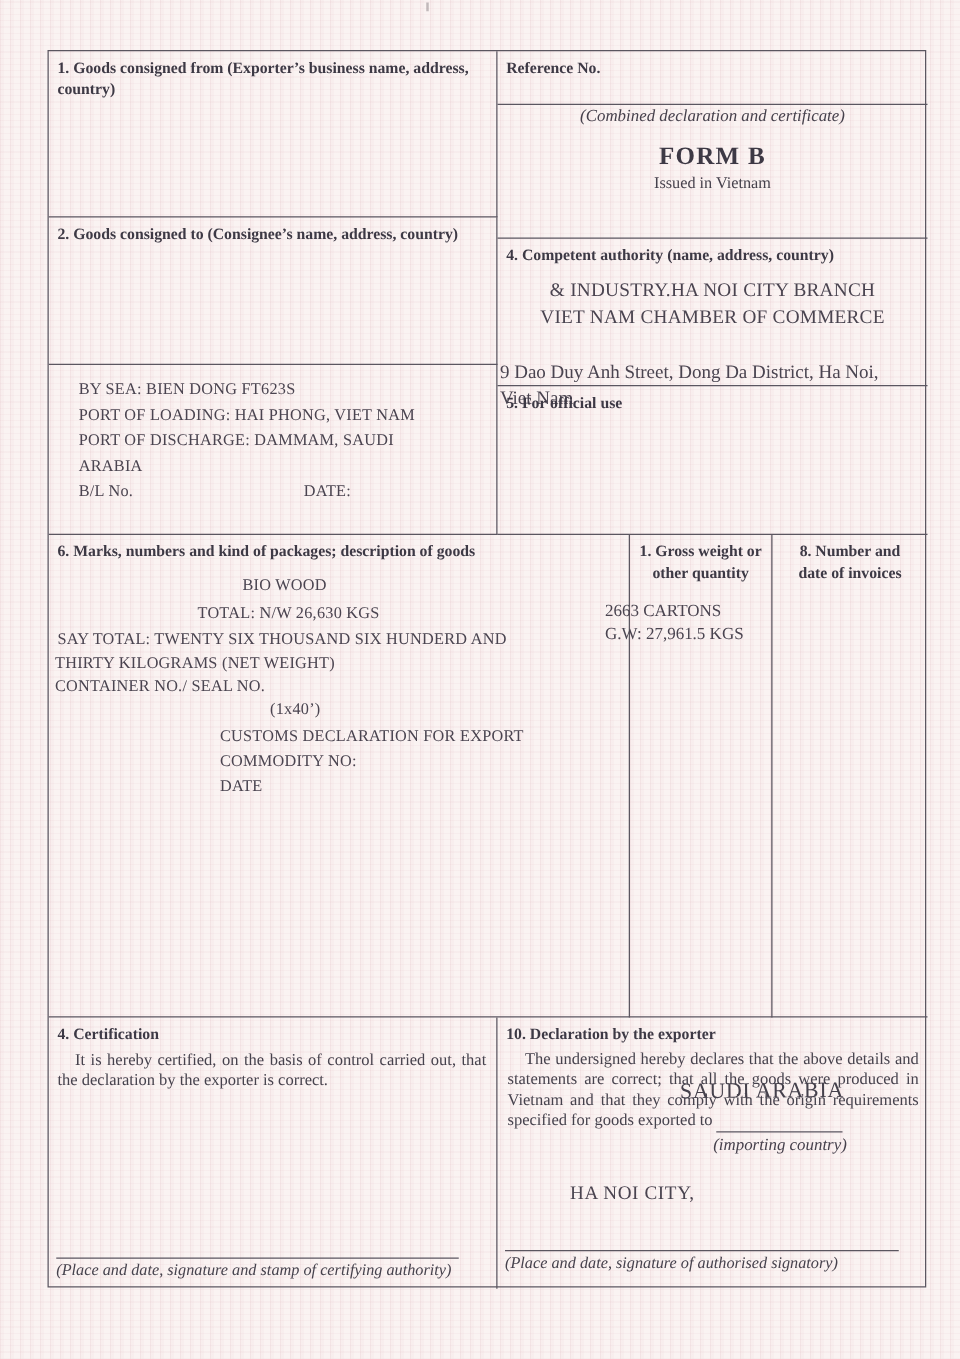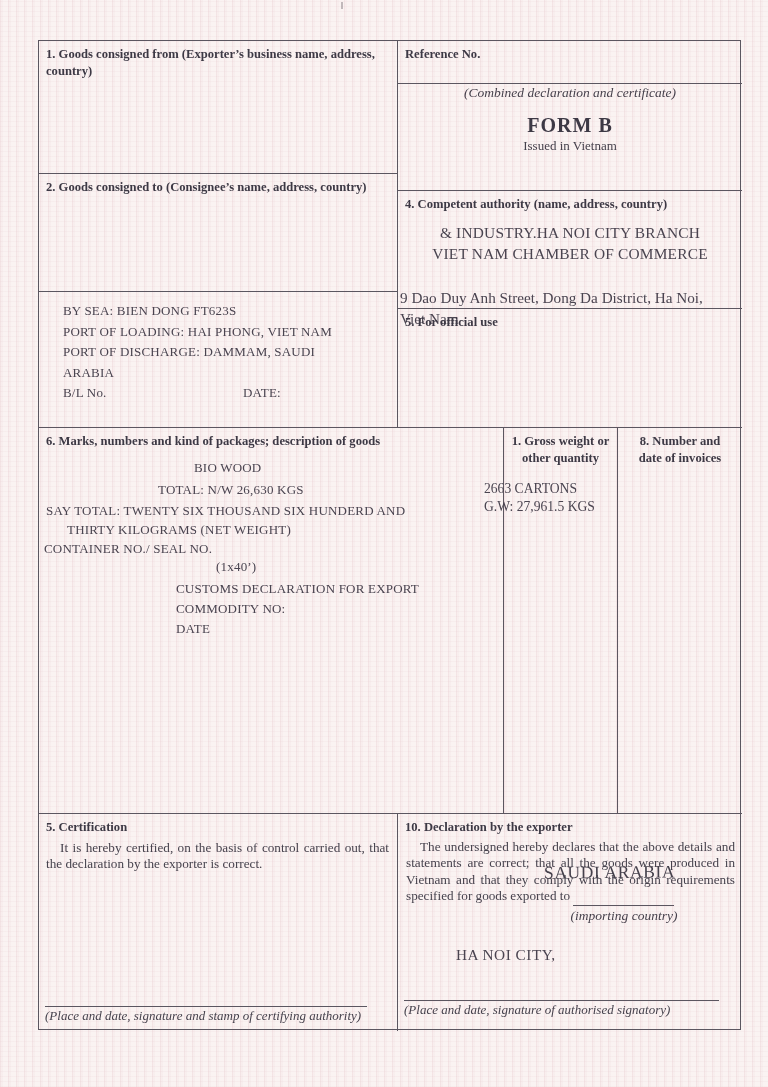--- a/index.html
+++ b/index.html
@@ -67,21 +67,21 @@
   
   .c3-body { padding: 9px 0 0 24px; line-height: 20.5px; }
   .blrow { position: relative; height: 20.5px; }
   .blrow .date { position: absolute; left: 180px; top: 0; }
 
   
   .g { position: absolute; }
   .l-bio   { left: 155px; top: 32px; }
   .l-total { left: 119px; top: 54px; }
   .l-say   { left: 7px;   top: 75px; }
-  .l-thirty{ left: 5px;   top: 94px; margin-left: 23px; }
+  .l-thirty{ left: 5px;   top: 94px; }
   .l-cont  { left: 5px;   top: 113px; }
   .l-size  { left: 177px; top: 131px; }
   .l-cust  { left: 137px; top: 153px; }
   .l-comm  { left: 137px; top: 173px; }
   .l-date  { left: 137px; top: 193px; }
 
   
   .hdr-center { text-align: center; padding-left: 2px; padding-right: 2px; }
   .qty-block { position: absolute; left: 445px; top: 52px; font-size: 13.6px; line-height: 17.5px; color: #4a4450; white-space: nowrap; }
 
@@ -183,21 +183,21 @@
       <div class="g typed l-comm">COMMODITY NO:</div>
       <div class="g typed l-date">DATE</div>
 
       <div class="qty-block">
         <div>2663 CARTONS</div>
         <div>G.W: 27,961.5 KGS</div>
       </div>
     </div>
 
     <div class="cell c9 br">
-      <div class="label">5. Certification</div>
+      <div class="label">4. Certification</div>
       <div class="body-text c9-body">It is hereby certified, on the basis of control carried out, that the declaration by the exporter is correct.</div>
       <div class="sig sig-9">(Place and date, signature and stamp of certifying authority)</div>
     </div>
 
     <div class="cell c10">
       <div class="label">10. Declaration by the exporter</div>
       <div class="body-text c10-body">The undersigned hereby declares that the above details and statements are correct; that all the goods were produced in Vietnam and that they comply with the origin requirements specified for goods exported to</div>
       <div class="country-stamp">SAUDI ARABIA</div>
       <div class="imp-line"></div>
       <div class="imp-caption">(importing country)</div>

